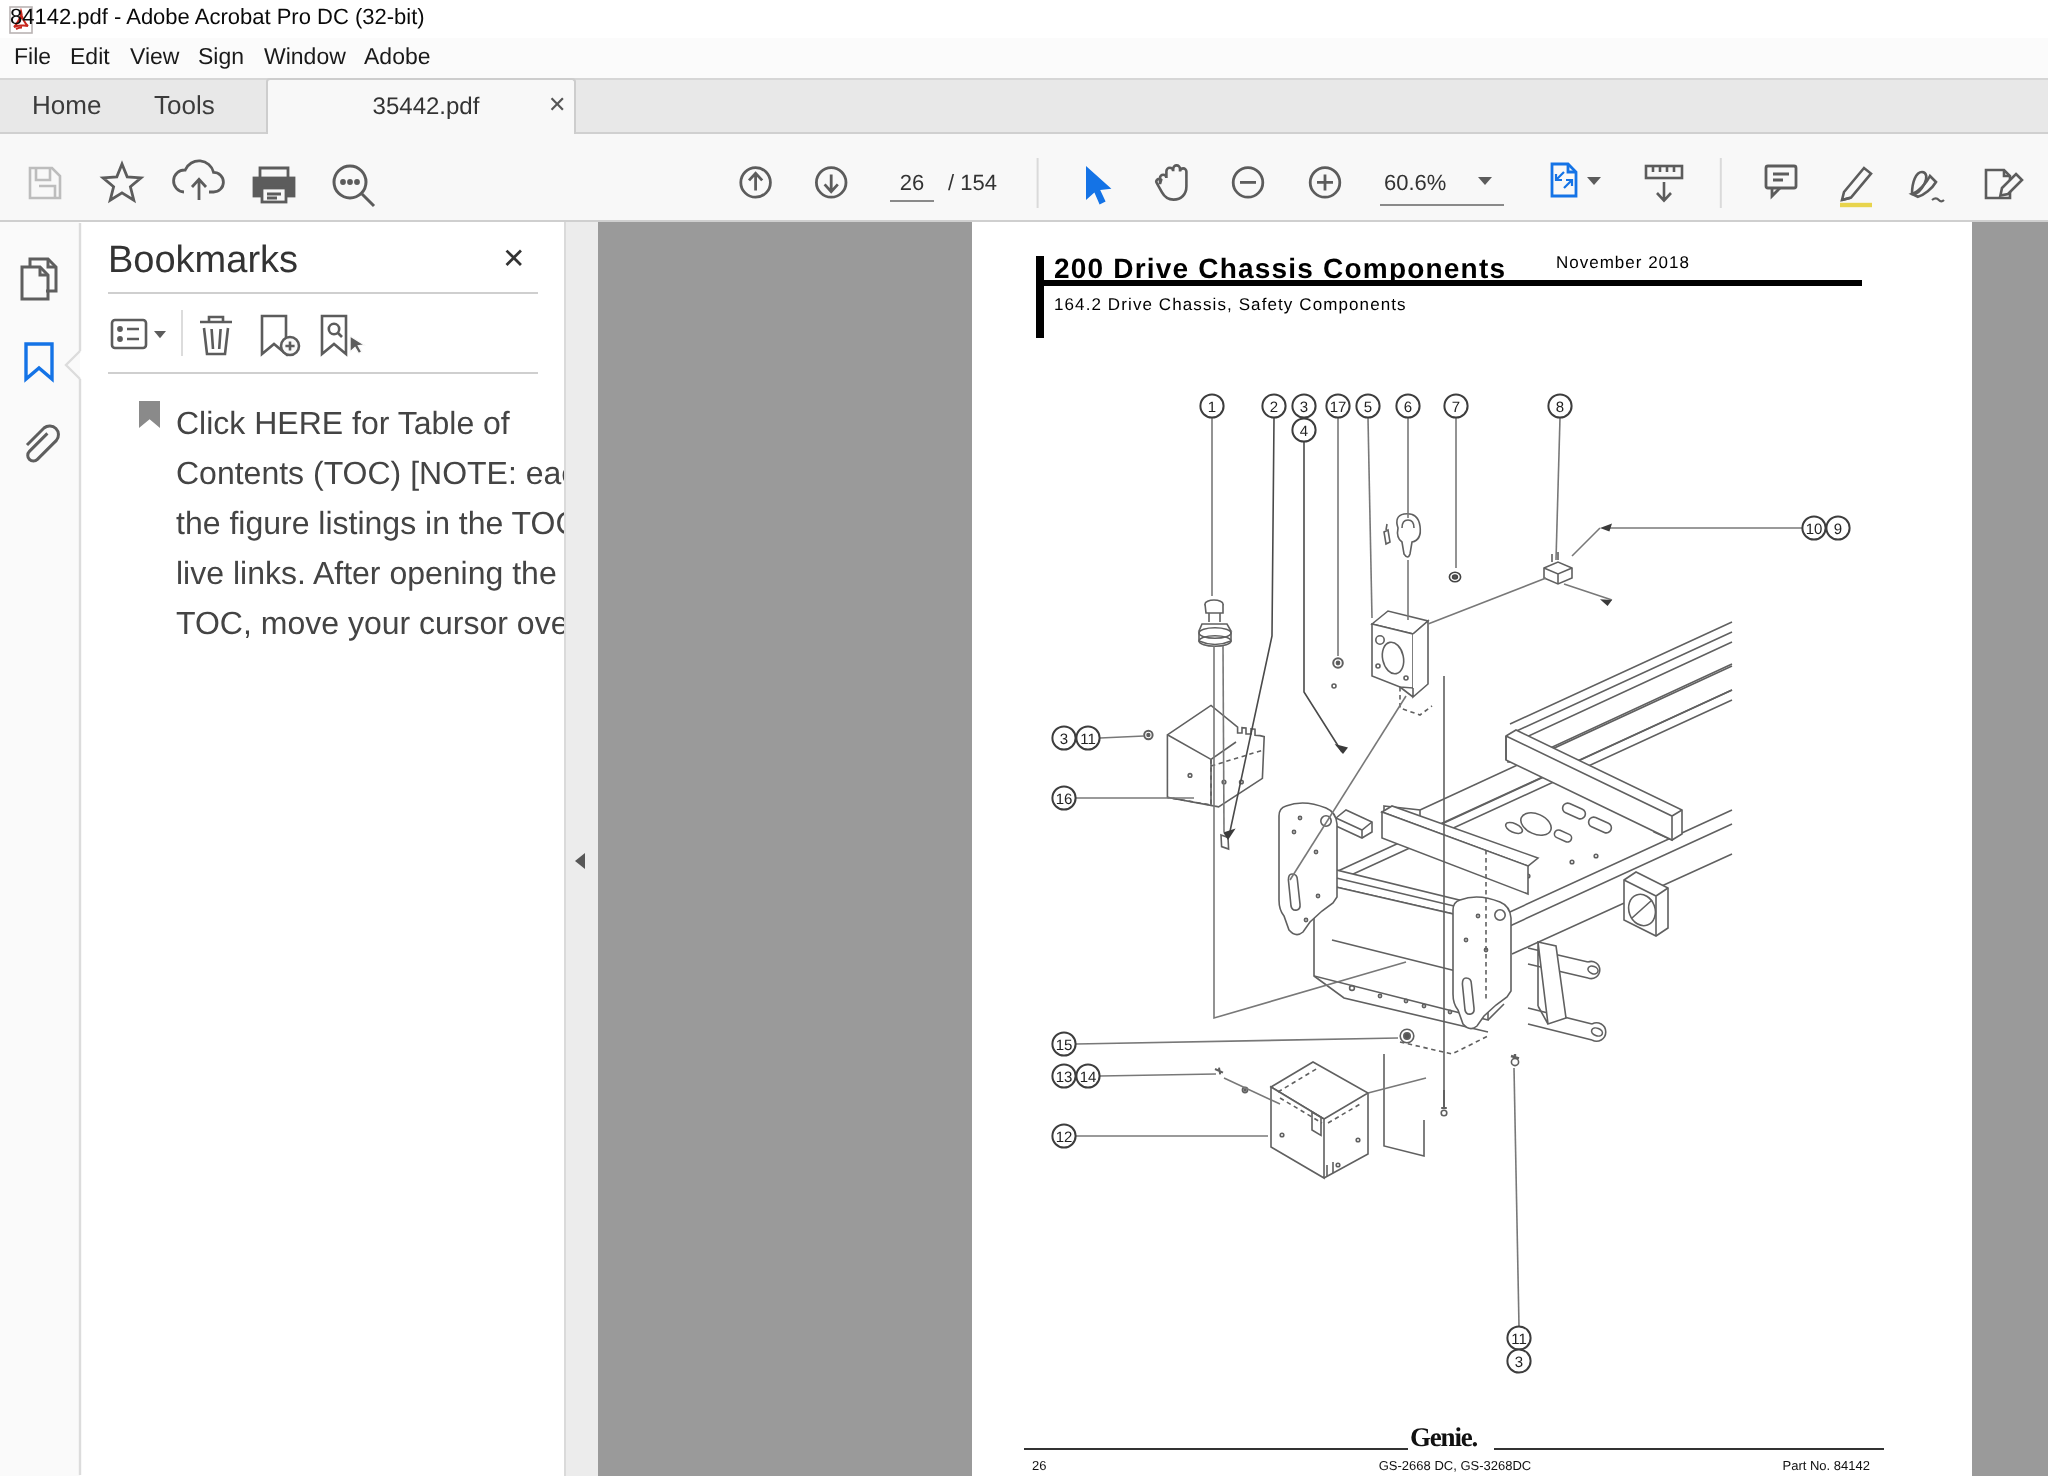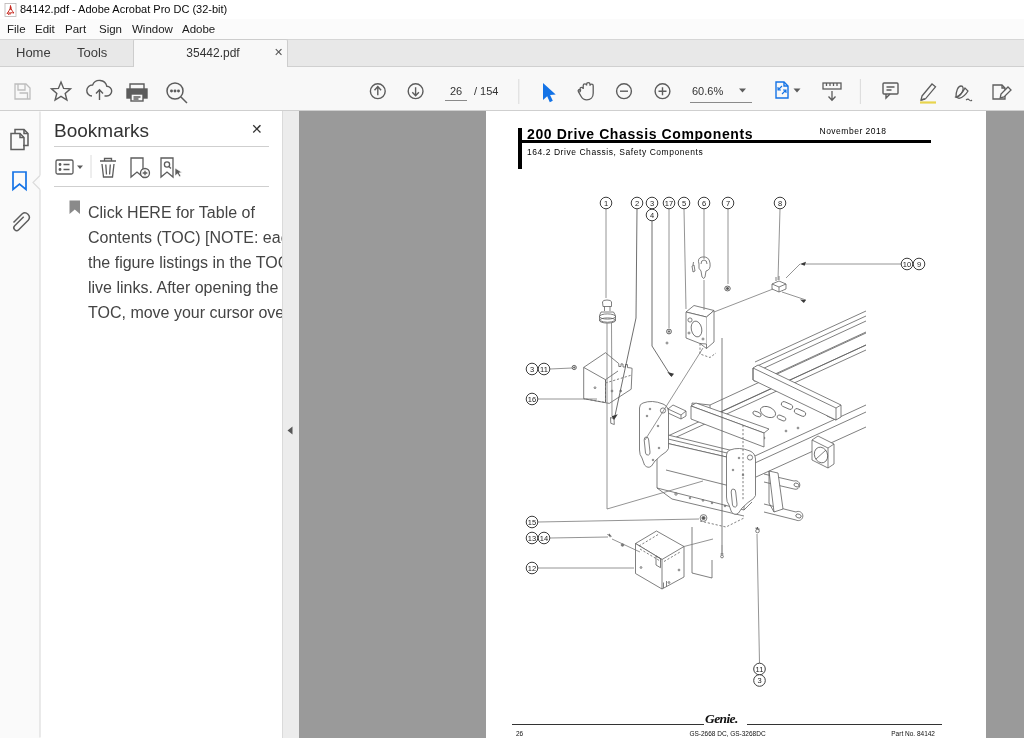--- a/index.html
+++ b/index.html
@@ -11,26 +11,26 @@
   .hline { position:absolute; background:#cfcfcf; height:1px; }
 </style>
 </head>
 <body>
 
 <div class="abs" style="left:0;top:0;width:1024px;height:19px;background:#fff"></div>
 <svg class="abs" style="left:4px;top:3px" width="13" height="14" viewBox="0 0 13 14">
   <rect x="1" y="0.5" width="11" height="13" fill="#fff" stroke="#b9b3b3" stroke-width="0.8"></rect>
   <path d="M3 10.5 C4.5 9.8 8.5 9.5 10 10 C8.5 8.8 6.8 5.5 6.6 4 C6.2 5.8 4.5 9 3 10.5 Z M6.5 2.5 C7 4 7 5 6.6 6.5 C6.3 5 6.1 3.8 6.5 2.5 Z M4 11.5 C5 11 6 10.8 7 10.8" stroke="#c8271d" stroke-width="1" fill="none"></path>
 </svg>
-<div class="abs" style="left:20px;top:3px;font-size:11px;color:#0a0a0a">84142.pdf - Adobe Acrobat Pro DC (32-bit)</div>
+<div class="abs" style="left:5px;top:3px;font-size:11px;color:#0a0a0a">84142.pdf - Adobe Acrobat Pro DC (32-bit)</div>
 
 <div class="abs" style="left:0;top:19px;width:1024px;height:20px;background:#fbfbfb"></div>
 <div class="menuitem" style="left:7px">File</div>
 <div class="menuitem" style="left:35px">Edit</div>
-<div class="menuitem" style="left:65px">Part</div>
+<div class="menuitem" style="left:65px">View</div>
 <div class="menuitem" style="left:99px">Sign</div>
 <div class="menuitem" style="left:132px">Window</div>
 <div class="menuitem" style="left:182px">Adobe</div>
 
 <div class="abs" style="left:0;top:39px;width:1024px;height:28px;background:#e8e8e8;border-top:1px solid #d6d6d6;border-bottom:1px solid #d0d0d0"></div>
 <div class="tabt" style="left:16px">Home</div>
 <div class="tabt" style="left:77px">Tools</div>
 <div class="abs" style="left:133px;top:39px;width:155px;height:28px;background:#f8f8f8;border:1px solid #cdcdcd;border-bottom:none;border-radius:2px 2px 0 0"></div>
 <div class="abs" style="left:143px;top:46px;width:140px;font-size:12px;color:#333;text-align:center">35442.pdf</div>
 <div class="abs" style="left:274px;top:46px;font-size:11px;color:#555">✕</div>
@@ -193,25 +193,25 @@
 <div class="abs" style="left:282px;top:111px;width:17px;height:627px;background:#ececec;border-left:1px solid #dadada"></div>
 <svg class="abs" style="left:287px;top:426px" width="6" height="9" viewBox="0 0 6 9">
   <path d="M5.5 0.5 L5.5 8.5 L0.5 4.5 Z" fill="#575757"></path>
 </svg>
 
 <div class="abs" style="left:299px;top:111px;width:725px;height:627px;background:#9a9a9a"></div>
 <div class="abs" style="left:486px;top:111px;width:500px;height:627px;background:#fff"></div>
 
 <div class="abs" style="left:518px;top:128px;width:4px;height:41px;background:#000"></div>
 <div class="abs" style="left:527px;top:126px;font-size:14px;font-weight:bold;letter-spacing:.6px;color:#000">200 Drive Chassis Components</div>
-<div class="abs" style="left:778px;top:126px;width:150px;font-size:8.5px;letter-spacing:.5px;color:#000;text-align:center">November 2018</div>
+<div class="abs" style="left:778px;top:126px;width:150px;font-size:8.5px;letter-spacing:.5px;color:#000;text-align:left">November 2018</div>
 <div class="abs" style="left:522px;top:140px;width:409px;height:3px;background:#000"></div>
 <div class="abs" style="left:527px;top:147px;font-size:8.5px;letter-spacing:.55px;color:#000">164.2 Drive Chassis, Safety Components</div>
 
-<div class="abs" style="left:705px;top:711px;font-size:13.5px;font-weight:bold;font-family:'Liberation Serif',serif;font-style:italic;letter-spacing:-.6px;color:#111">Genie.</div>
+<div class="abs" style="left:705px;top:711px;font-size:13.5px;font-weight:bold;font-family:'Liberation Serif',serif;letter-spacing:-.6px;color:#111">Genie.</div>
 <div class="abs" style="left:512px;top:724px;width:192px;height:1px;background:#333"></div>
 <div class="abs" style="left:747px;top:724px;width:195px;height:1px;background:#333"></div>
 <div class="abs" style="left:516px;top:730px;font-size:6.5px;color:#111">26</div>
 <div class="abs" style="left:640px;top:730px;width:175px;font-size:6.5px;color:#111;text-align:center">GS-2668 DC, GS-3268DC</div>
 <div class="abs" style="left:860px;top:730px;width:75px;font-size:6.5px;color:#111;text-align:right">Part No. 84142</div>
 
 <svg class="abs" style="left:486px;top:111px" width="500" height="627" viewBox="0 0 500 627" fill="none">
 <g transform="translate(-486,-111)" stroke="#606060" stroke-width="0.8" fill="none">
 
 <g>

